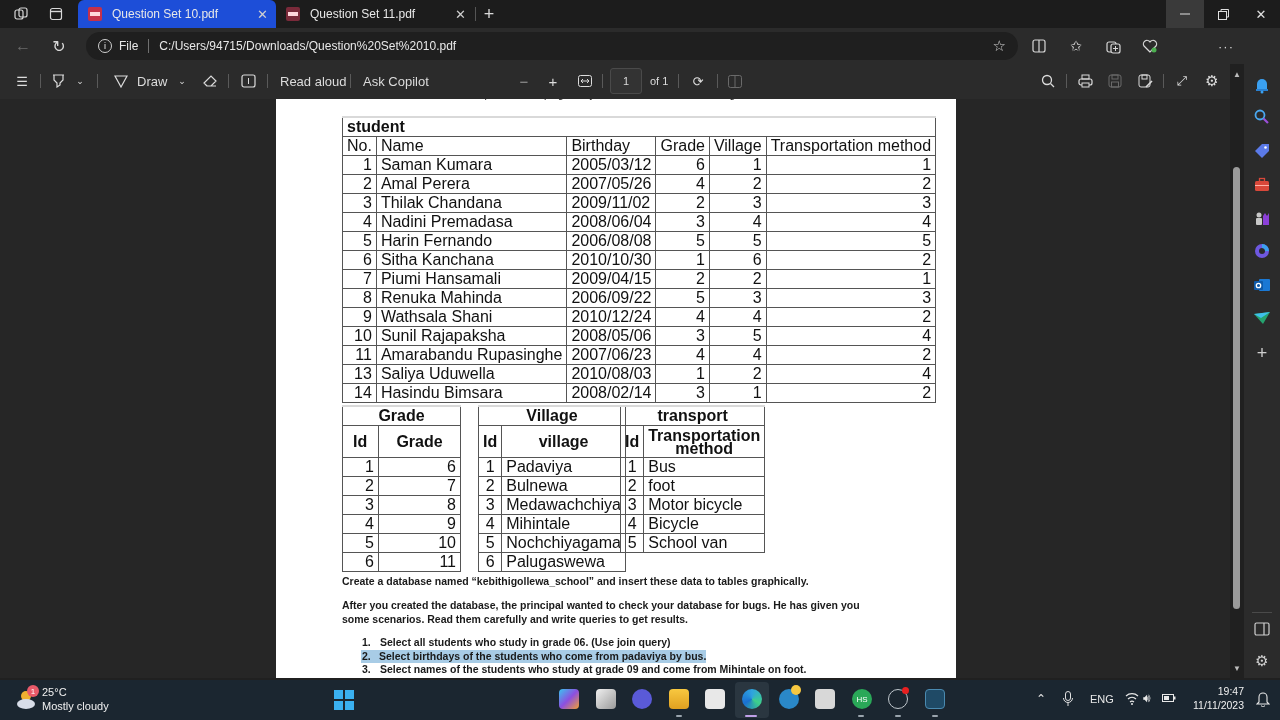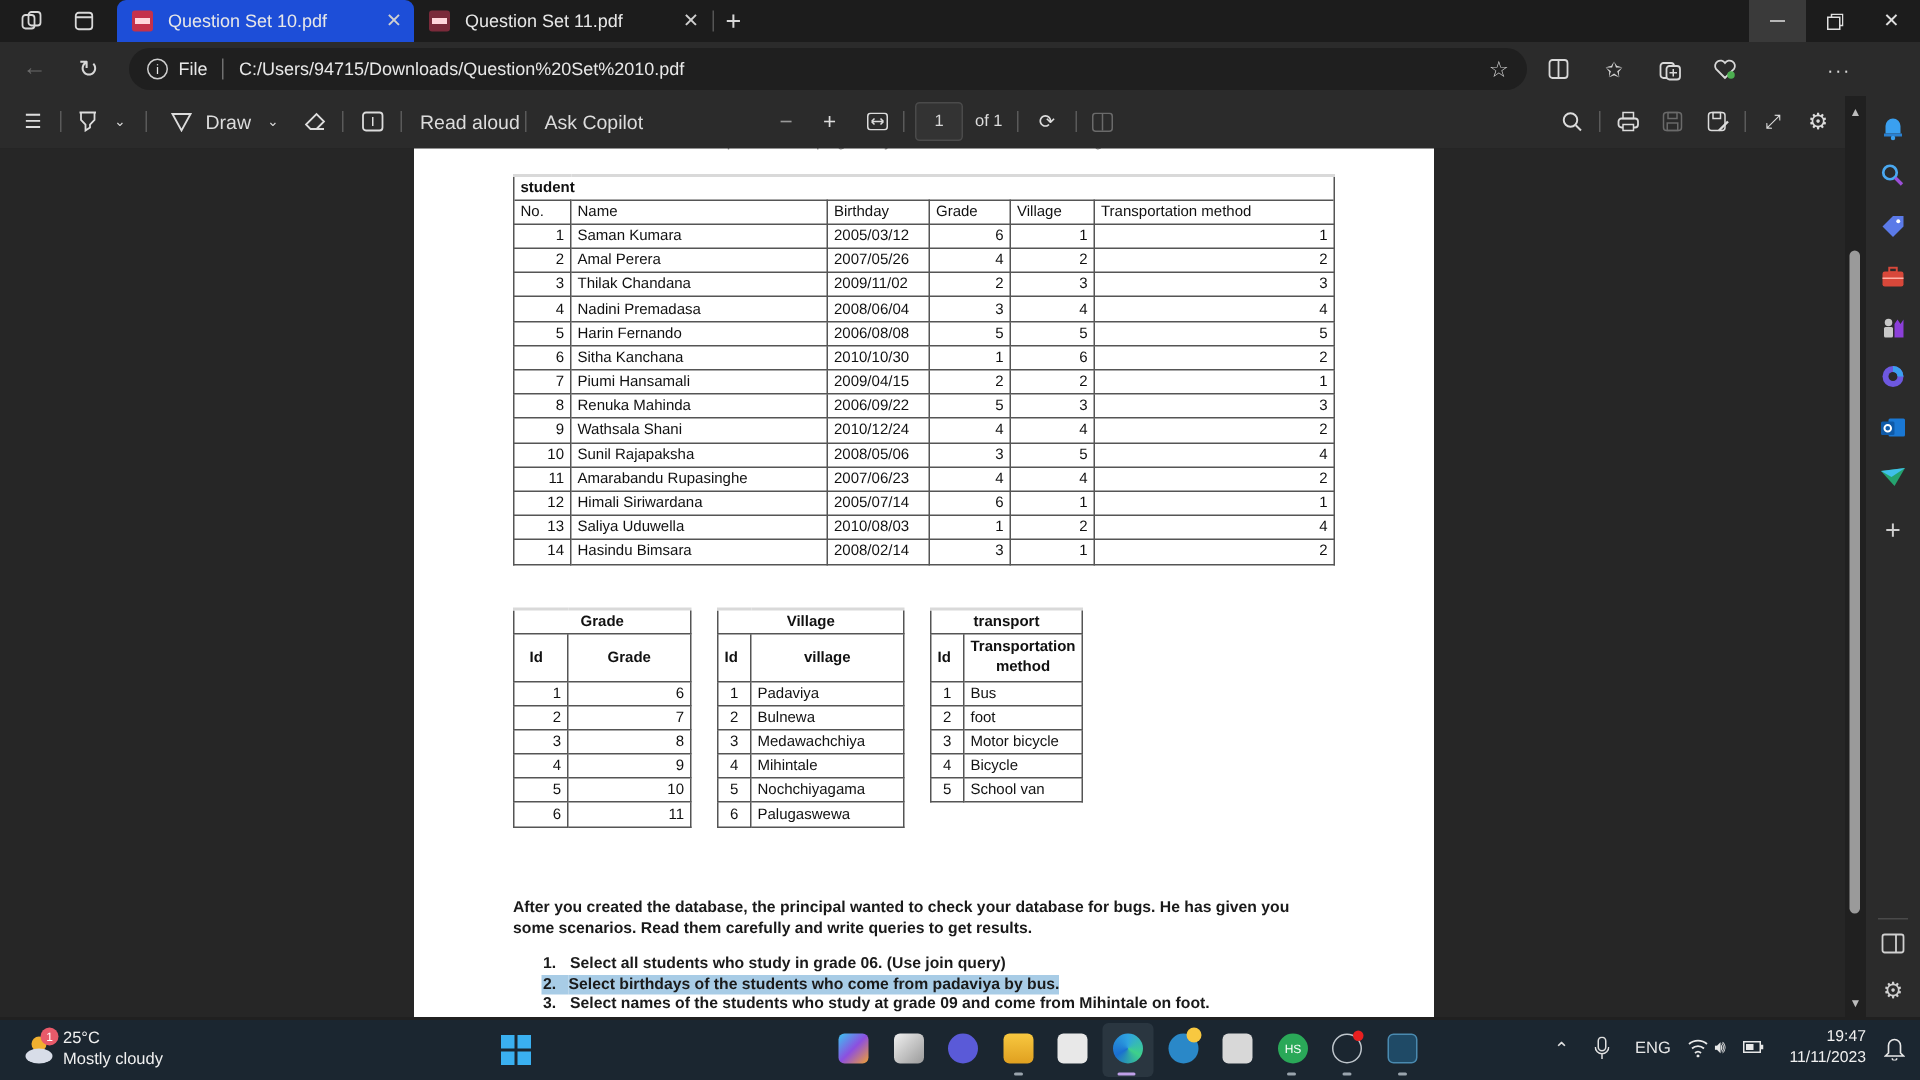--- a/index.html
+++ b/index.html
@@ -37,21 +37,21 @@
   .pb { position: absolute; top: 8px; height: 18px; display: flex; align-items: center; justify-content: center; color: #dcdcdc; font-size: 13px; }
   .pb.dim { color: #707070; }
   .pb-sep { position: absolute; top: 10px; width: 1px; height: 14px; background: #5a5a5a; }
   .pagebox { position: absolute; left: 610px; top: 4px; width: 32px; height: 26px; background: #333; border: 1px solid #4a4a4a; border-radius: 3px; display: flex; align-items: center; justify-content: center; font-size: 11px; color: #d8d8d8; }
 
   
   #viewer { position: absolute; left: 0; top: 99px; width: 1230px; height: 579px; background: #262626; overflow: hidden; }
   #page { position: absolute; left: 276px; top: -8px; width: 680px; height: 600px; background: #ffffff; color: #1a1a1a; font-family: "Liberation Sans", "DejaVu Sans", sans-serif; }
   .cutline { position: absolute; left: 66px; top: -3px; font-size: 10.5px; color: #222; white-space: nowrap; }
 
-  table { border-collapse: collapse; font-size: 10px; color: #111; }
+  table { border-collapse: collapse; font-size: 16px; color: #111; }
   td, th { border: 1px solid #555; padding: 0 4px; height: 16.2px; font-weight: normal; white-space: nowrap; }
   .t-student { position: absolute; left: 66px; top: 25px; width: 548px; }
   .t-student .cap td { font-weight: bold; border-bottom: 0; border-top: 2px solid #d9d9d9; }
   .num { text-align: right; }
   .t-small th { font-weight: bold; }
   .t-grade { position: absolute; left: 66px; top: 314px; width: 119px; }
   .t-village { position: absolute; left: 202px; top: 314px; width: 125px; }
   .t-transport { position: absolute; left: 344px; top: 314px; width: 102px; }
   .t-small .cap th { height: 16px; border-top: 2px solid #d9d9d9; }
   .t-small .hdr th { height: 32px; text-align: center; line-height: 13px; }
@@ -349,28 +349,20 @@
           </tr>
           <tr>
             <td class="num">11</td>
             <td>Amarabandu Rupasinghe</td>
             <td>2007/06/23</td>
             <td class="num">4</td>
             <td class="num">4</td>
             <td class="num">2</td>
           </tr>
           <tr>
-            <td class="num">12</td>
-            <td>Himali Siriwardana</td>
-            <td>2005/07/14</td>
-            <td class="num">6</td>
-            <td class="num">1</td>
-            <td class="num">1</td>
-          </tr>
-          <tr>
             <td class="num">13</td>
             <td>Saliya Uduwella</td>
             <td>2010/08/03</td>
             <td class="num">1</td>
             <td class="num">2</td>
             <td class="num">4</td>
           </tr>
           <tr>
             <td class="num">14</td>
             <td>Hasindu Bimsara</td>
@@ -485,20 +477,21 @@
             <td class="center">4</td>
             <td>Bicycle</td>
           </tr>
           <tr>
             <td class="center">5</td>
             <td>School van</td>
           </tr>
         </tbody>
     </table>
 
+    <div class="para" style="top:484px">Create a database named “kebithigollewa_school” and insert these data to tables graphically.</div>
     <div class="para" style="top:508px">After you created the database, the principal wanted to check your database for bugs. He has given you some scenarios. Read them carefully and write queries to get results.</div>
 
     <div class="qlist">
       <div class="q">
           <span class="qn">1.</span>
           <span>Select all students who study in grade 06. (Use join query)</span>
         </div>
       <div class="q">
           <span class="qn hl" style="margin-left:-1px;padding-left:1px">2.</span>
           <span class="hl">Select birthdays of the students who come from padaviya by bus.</span>

